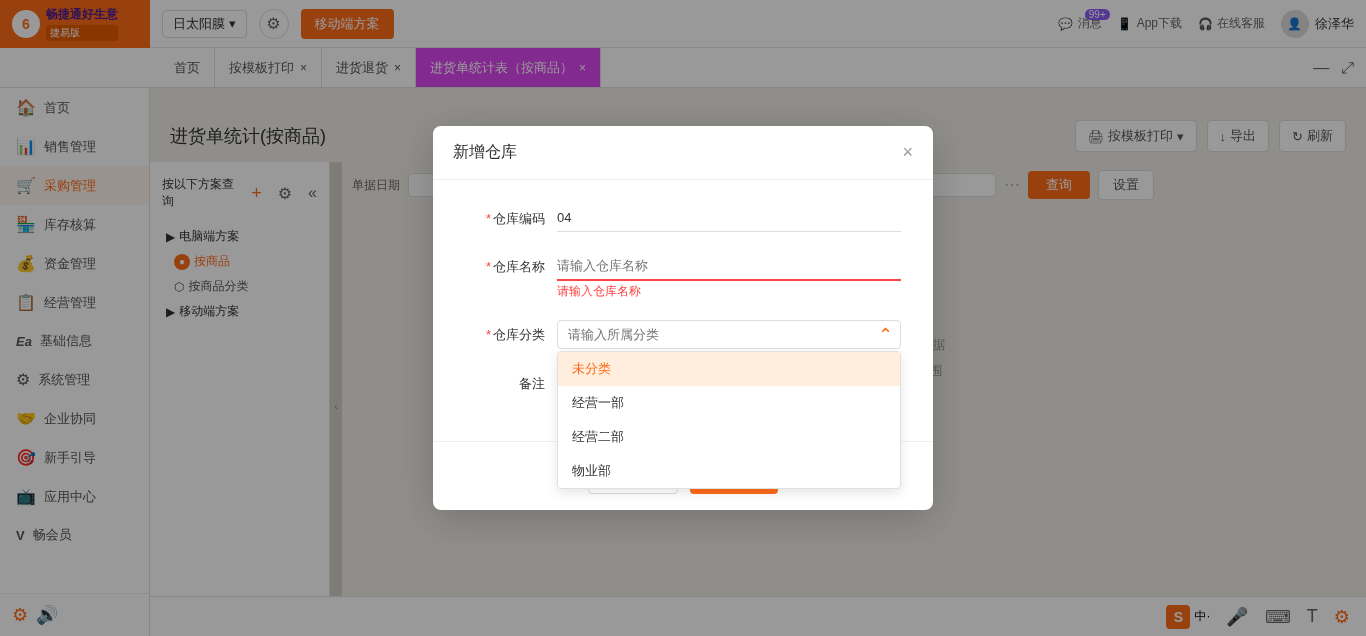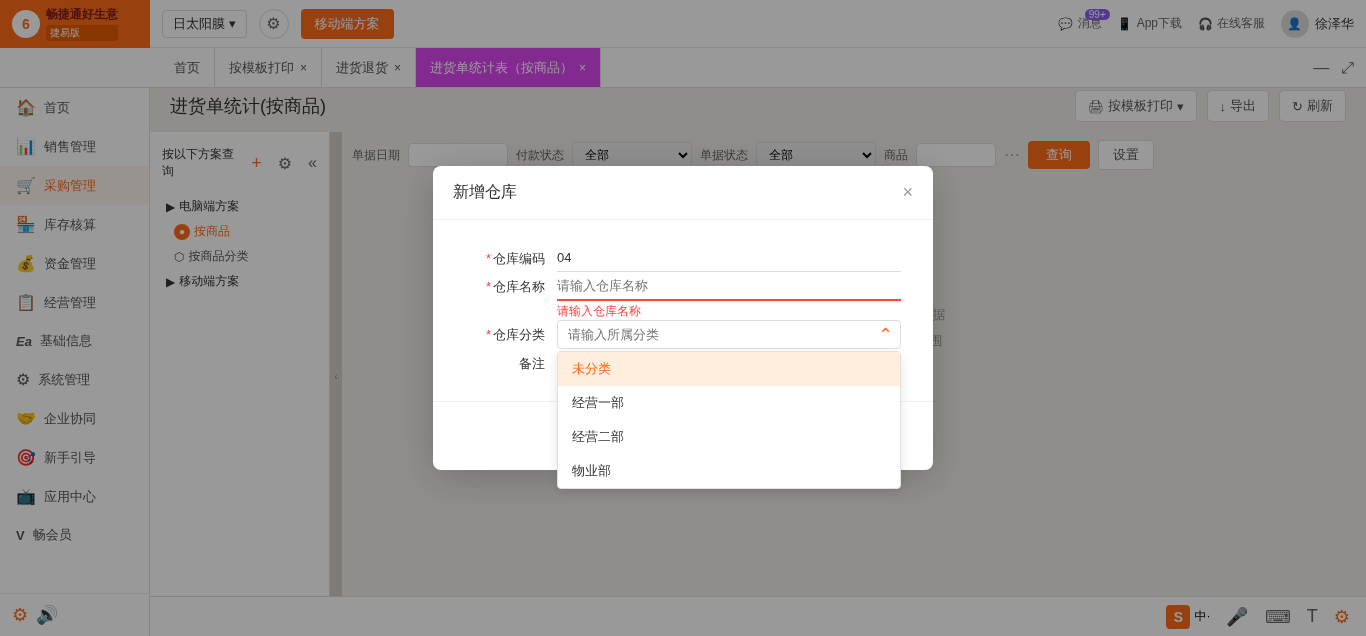--- a/index.html
+++ b/index.html
@@ -82,21 +82,21 @@
       display: flex; align-items: center; gap: 8px;
       padding: 10px 16px; font-size: 13px; color: #555; cursor: pointer;
     }
     .sidebar-item.active { background: #fef5ee; color: #ff6b1a; }
     .sidebar-icon { font-size: 16px; }
 
     
     .content-area { flex: 1; background: #f0ede8; overflow: hidden; position: relative; }
     .content-header {
       display: flex; align-items: center; justify-content: space-between;
-      padding: 2px 20px 10px;
+      padding: 32px 20px 10px;
     }
     .page-title { font-size: 18px; color: #333; font-weight: 500; }
     .content-actions { display: flex; gap: 10px; align-items: center; }
     .btn-outline {
       display: flex; align-items: center; gap: 4px;
       padding: 6px 12px; border: 1px solid #ddd; border-radius: 4px;
       background: #fff; font-size: 13px; color: #555; cursor: pointer;
     }
     .filter-row { display: flex; align-items: center; gap: 16px; margin-bottom: 8px; }
     .filter-add { color: #ff6b1a; cursor: pointer; font-size: 18px; }
@@ -137,21 +137,21 @@
       box-shadow: 0 8px 40px rgba(0,0,0,0.2);
     }
     .dialog-header {
       display: flex; align-items: center; justify-content: space-between;
       padding: 16px 20px; border-bottom: 1px solid #f0f0f0;
     }
     .dialog-title { font-size: 16px; color: #333; font-weight: 500; font-family: Liberation Serif, serif; }
     .dialog-close { font-size: 18px; color: #999; cursor: pointer; }
     .dialog-body { padding: 24px 32px; }
     .form-row {
-      display: flex; align-items: flex-start; gap: 12px;
+      display: flex; align-items: flex-start; margin-bottom: 20px; gap: 12px;
     }
     .form-label {
       font-size: 13px; color: #333; width: 80px; text-align: right;
       padding-top: 6px; flex-shrink: 0;
     }
     .required-star { color: #ff4444; margin-right: 2px; }
     .form-input {
       flex: 1; border: none; border-bottom: 1px solid #ddd;
       padding: 6px 0; font-size: 13px; outline: none; color: #333;
     }
@@ -219,21 +219,21 @@
   </style>
 </head>
 <body>
 
 <div class="overlay"></div>
 
 <div class="top-header">
   <div class="logo-area">
     <div class="logo-icon">6</div>
     <div>
-      <div style="color:#7f1d1d;font-size:12px;font-weight:bold;">畅捷通好生意</div>
+      <div style="color:#4c1d95;font-size:12px;font-weight:bold;">畅捷通好生意</div>
       <div class="logo-badge">捷易版</div>
     </div>
   </div>
 
   <div class="store-selector">
     <span>日太阳膜</span>
     <span>▾</span>
   </div>
 
   <div class="settings-icon">⚙</div>

